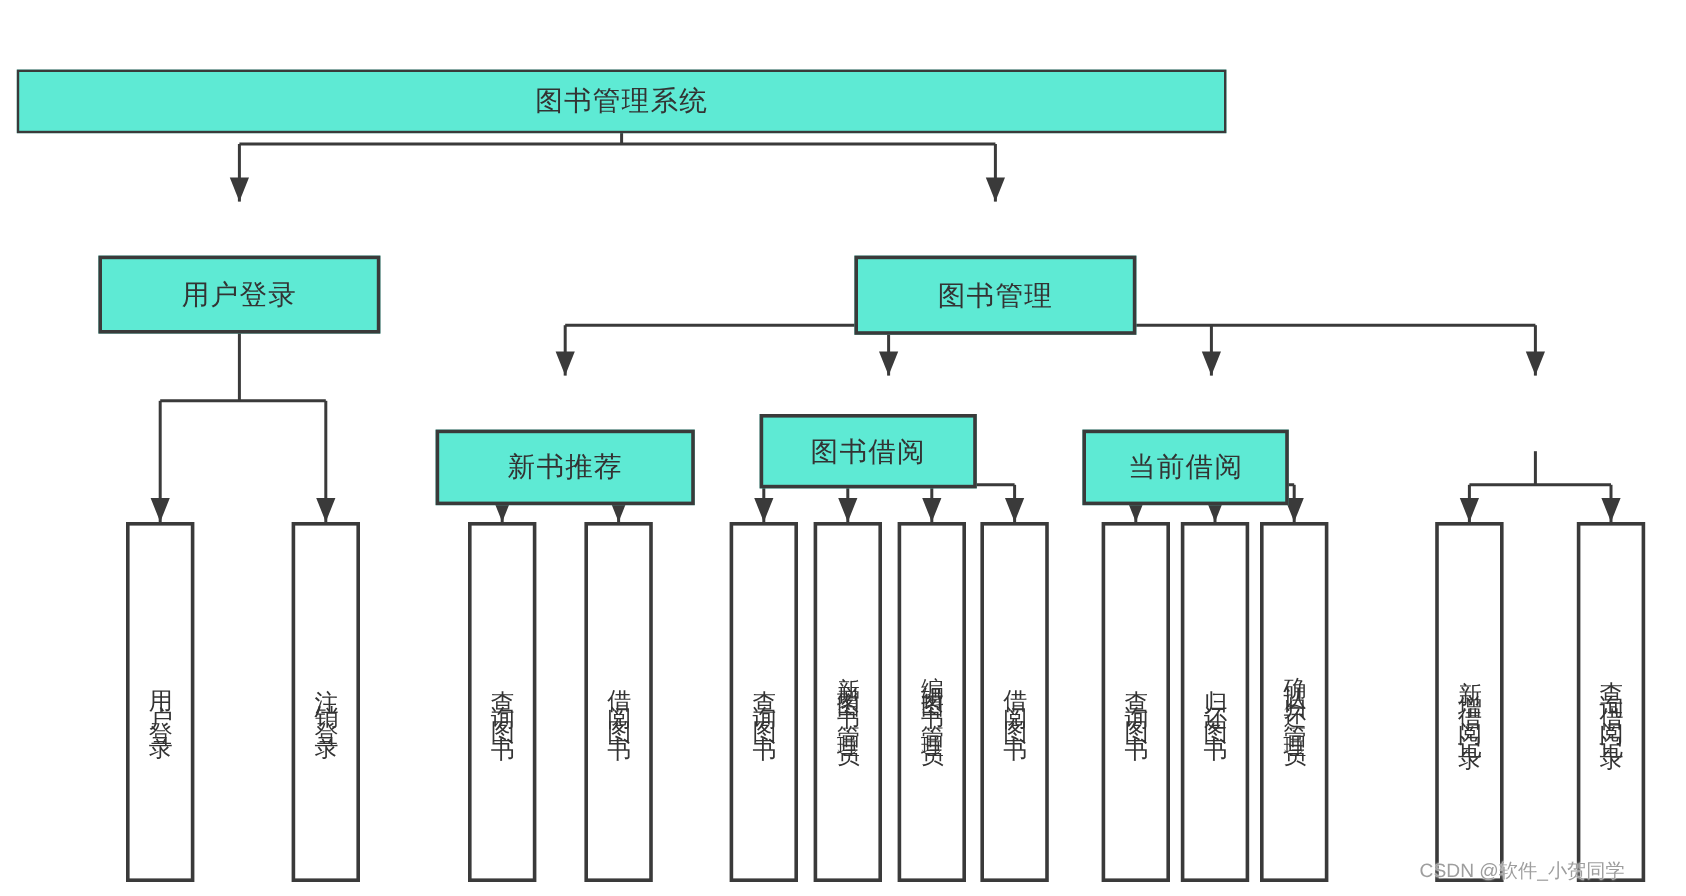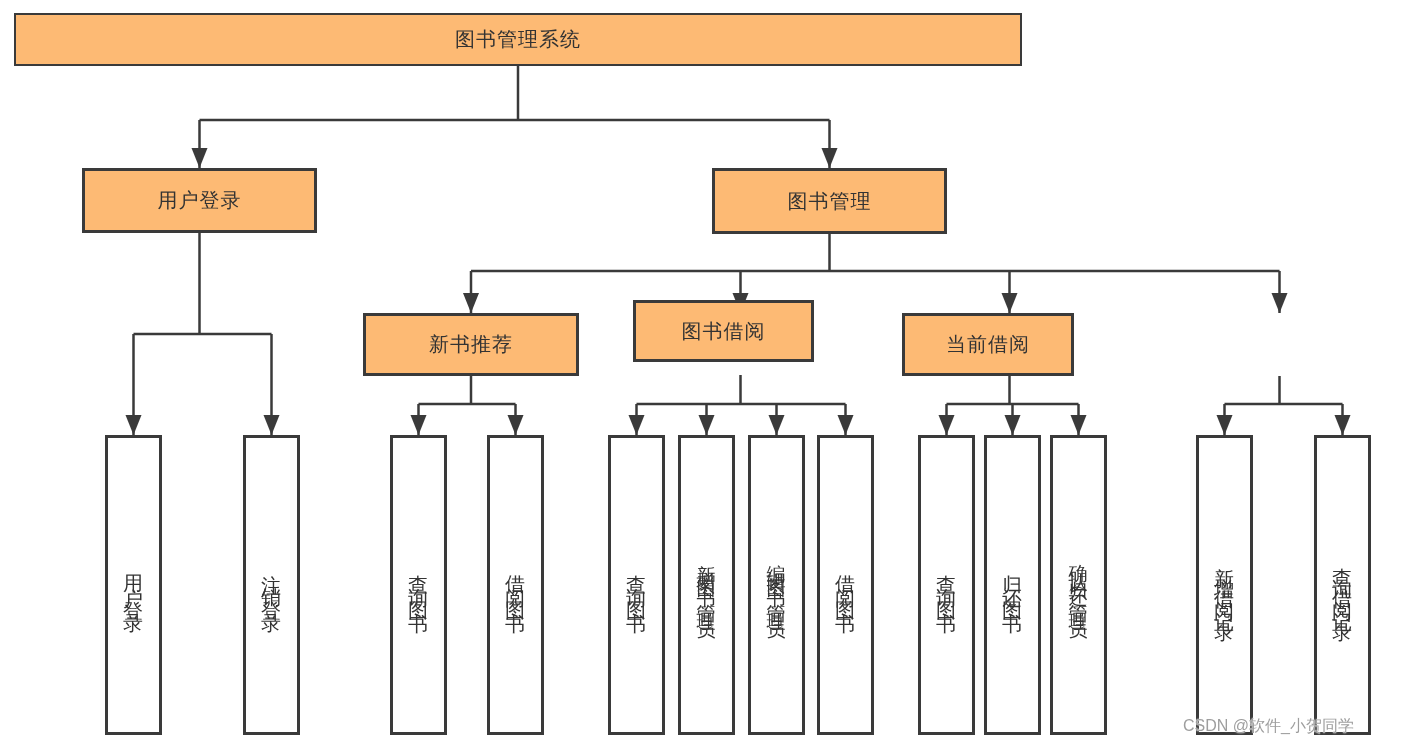--- a/index.html
+++ b/index.html
@@ -8,26 +8,27 @@
     width:1405px;height:747px;
     background:#ffffff;
     font-family:"Liberation Sans", sans-serif;
     overflow:hidden;
   }
   .connectors{position:absolute;left:0;top:0;width:1405px;height:747px;}
   .node{
     position:absolute;
     box-sizing:border-box;
     border:3px solid #3a3a3a;
-    background:#fdba74;
+    background:#5eead4;
     display:flex;align-items:center;justify-content:center;
     color:#333333;
-    font-size:20px;
+    font-size:23px;
     letter-spacing:1px;
     z-index:2;
+    margin-top:45px;
   }
   .leaf{
     position:absolute;
     top:435px;width:57px;height:300px;
     box-sizing:border-box;
     border:3px solid #3a3a3a;
     background:#ffffff;
     display:flex;align-items:center;justify-content:center;
     color:#333333;
     z-index:2;

